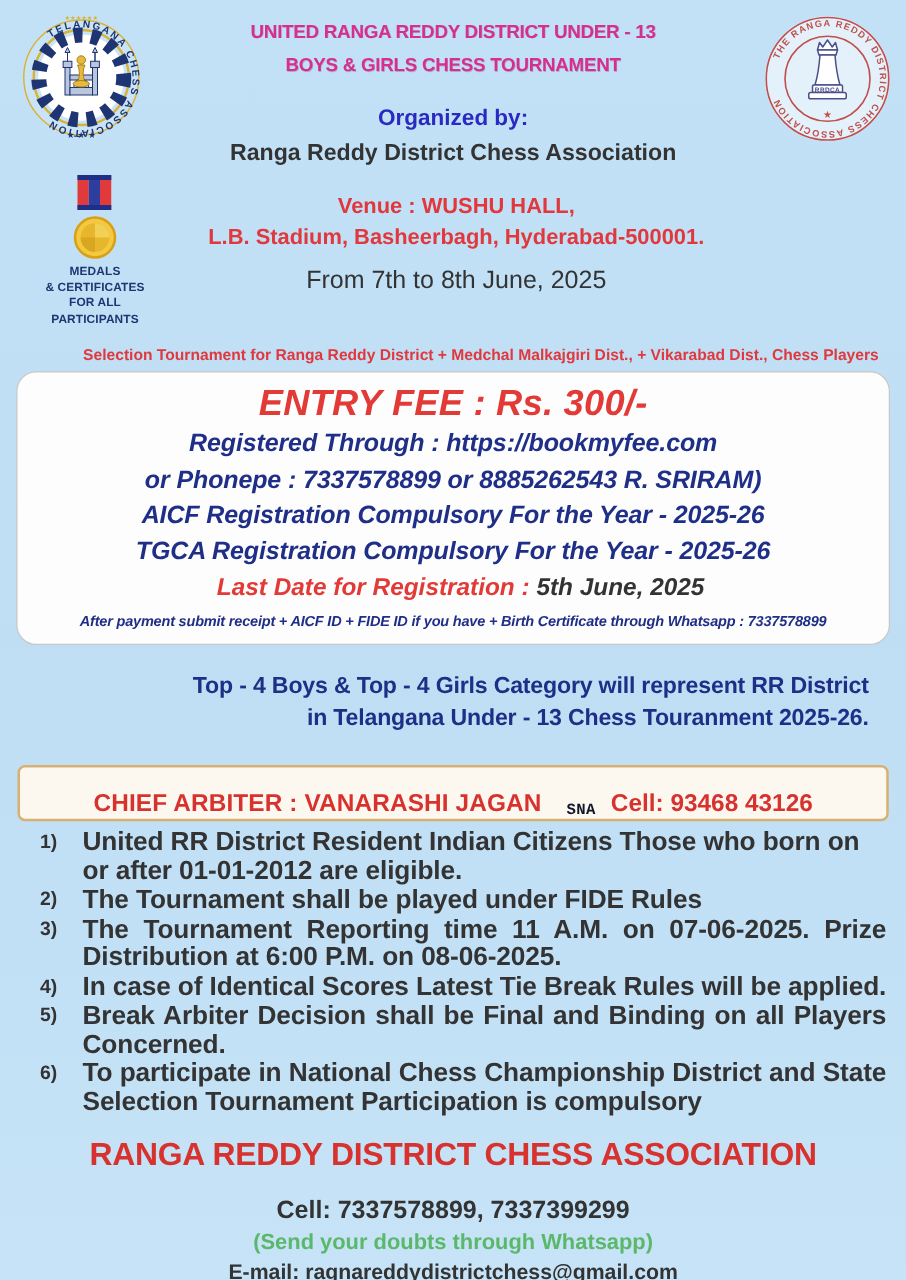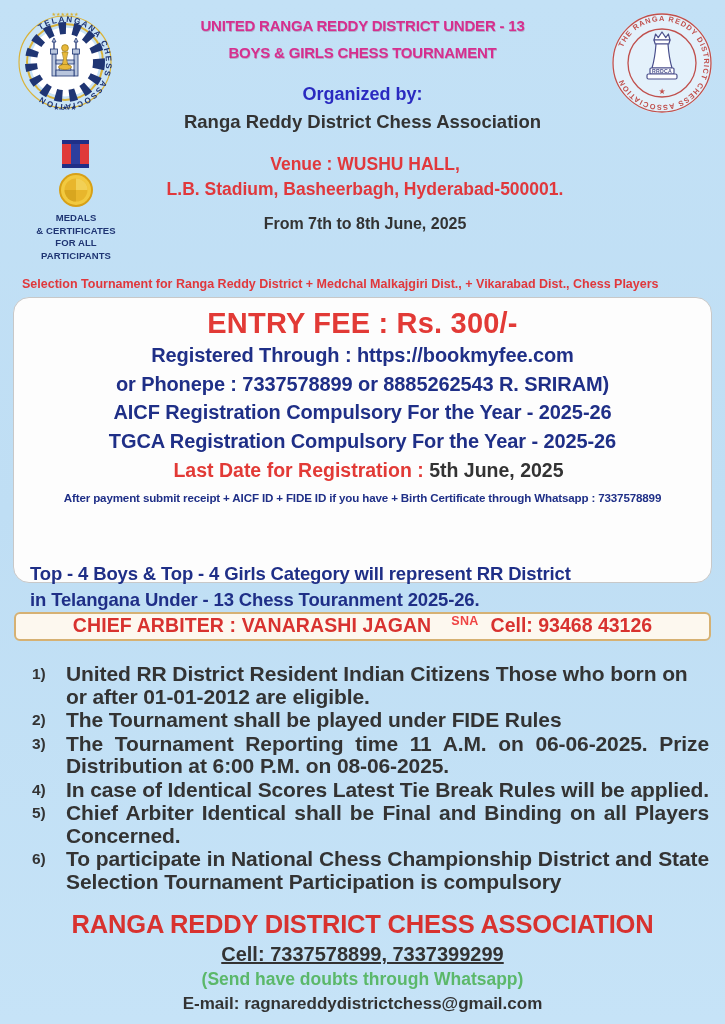--- a/index.html
+++ b/index.html
@@ -96,52 +96,53 @@
     text-align: center;
   }
   .venue-line {
     font-size: 17.5px;
     font-weight: bold;
     color: #e0383c;
     line-height: 25px;
   }
   .dates-line {
     margin-top: 10px;
-    font-size: 16px;
-    font-weight: bold;
+    font-size: 20px;
+    font-weight: normal;
     color: #333333;
     line-height: 24px;
   }
 
   
   .selection-banner {
     position: absolute;
     left: 22px;
     top: 276px;
     width: 681px;
-    text-align: left;
+    text-align: right;
     font-size: 12.5px;
     font-weight: bold;
     color: #e0383c;
     line-height: 16px;
   }
 
   
   .fee-card {
     position: absolute;
     left: 13px;
     top: 297px;
     width: 699px;
-    height: 286px;
+    height: 219px;
     background: #fdfdfd;
     border: 1.5px solid #c8c8c8;
     border-radius: 16px;
     box-sizing: border-box;
     text-align: center;
     padding-top: 7px;
+    font-style: italic;
   }
   .fee-title {
     font-size: 29px;
     font-weight: bold;
     color: #e23a36;
     line-height: 36px;
     letter-spacing: 0.2px;
   }
   .fee-line {
     font-size: 20px;
@@ -165,60 +166,61 @@
     font-weight: bold;
     color: #1f2f87;
     line-height: 15px;
     letter-spacing: -0.15px;
   }
 
   
   .top4-wrap {
     position: absolute;
     left: 30px;
-    top: 561px;
+    top: 535px;
     width: 665px;
-    text-align: left;
+    text-align: right;
   }
   .top4-line {
     font-size: 18.5px;
     font-weight: bold;
     color: #1f2f87;
     line-height: 26px;
     letter-spacing: -0.15px;
   }
 
   
   .arbiter-card {
     position: absolute;
     left: 14px;
     top: 612px;
     width: 697px;
-    height: 29px;
+    height: 45px;
     background: #fdf8ef;
     border: 2px solid #d6b173;
     border-radius: 6px;
     box-sizing: border-box;
     display: flex;
-    align-items: flex-start;
+    align-items: flex-end;
     justify-content: center;
     gap: 0px;
   }
   .arb-main {
     font-size: 19.5px;
     font-weight: bold;
     color: #d8322f;
     letter-spacing: 0.1px;
   }
   .arb-sna {
     font-size: 12.5px;
     font-weight: bold;
-    color: #ef4444;
+    color: #0f172a;
     margin-left: 20px;
     letter-spacing: 0.3px;
+    font-family: Liberation Mono, monospace;
   }
   .arb-cell {
     font-size: 19.5px;
     font-weight: bold;
     color: #d8322f;
     margin-left: 12px;
   }
 
   
   .rules {
@@ -262,26 +264,25 @@
     text-align: center;
   }
   .footer-org {
     font-size: 25.5px;
     font-weight: bold;
     color: #d8322f;
     line-height: 32px;
     letter-spacing: -0.2px;
   }
   .footer-cell {
-    margin-top: 1px;
+    margin-top: 15px;
     font-size: 20px;
     font-weight: bold;
     color: #333333;
     line-height: 26px;
-    text-decoration: underline;
   }
   .footer-whatsapp {
     margin-top: 1px;
     font-size: 17.5px;
     font-weight: bold;
     color: #5bb86a;
     line-height: 23px;
   }
   .footer-email {
     margin-top: 1px;
@@ -433,36 +434,36 @@
     <div class="rule-row">
       <div class="rule-num">1)</div>
       <div class="rule-text">United RR District Resident Indian Citizens Those who born on or after 01-01-2012 are eligible.</div>
     </div>
     <div class="rule-row">
       <div class="rule-num">2)</div>
       <div class="rule-text">The Tournament shall be played under FIDE Rules</div>
     </div>
     <div class="rule-row">
       <div class="rule-num">3)</div>
-      <div class="rule-text justify">The Tournament Reporting time 11 A.M. on 06-06-2025. Prize Distribution at 6:00 P.M. on 08-06-2025.</div>
+      <div class="rule-text justify">The Tournament Reporting time 11 A.M. on 07-06-2025. Prize Distribution at 6:00 P.M. on 08-06-2025.</div>
     </div>
     <div class="rule-row">
       <div class="rule-num">4)</div>
       <div class="rule-text">In case of Identical Scores Latest Tie Break Rules will be applied.</div>
     </div>
     <div class="rule-row">
       <div class="rule-num">5)</div>
-      <div class="rule-text justify">Chief Arbiter Identical shall be Final and Binding on all Players Concerned.</div>
+      <div class="rule-text justify">Break Arbiter Decision shall be Final and Binding on all Players Concerned.</div>
     </div>
     <div class="rule-row">
       <div class="rule-num">6)</div>
       <div class="rule-text justify">To participate in National Chess Championship District and State Selection Tournament Participation is compulsory</div>
     </div>
   </div>
 
   <div class="footer">
     <div class="footer-org">RANGA REDDY DISTRICT CHESS ASSOCIATION</div>
     <div class="footer-cell">Cell: 7337578899, 7337399299</div>
-    <div class="footer-whatsapp">(Send have doubts through Whatsapp)</div>
+    <div class="footer-whatsapp">(Send your doubts through Whatsapp)</div>
     <div class="footer-email">E-mail: ragnareddydistrictchess@gmail.com</div>
   </div>
 
 </div>
 
 </body></html>

